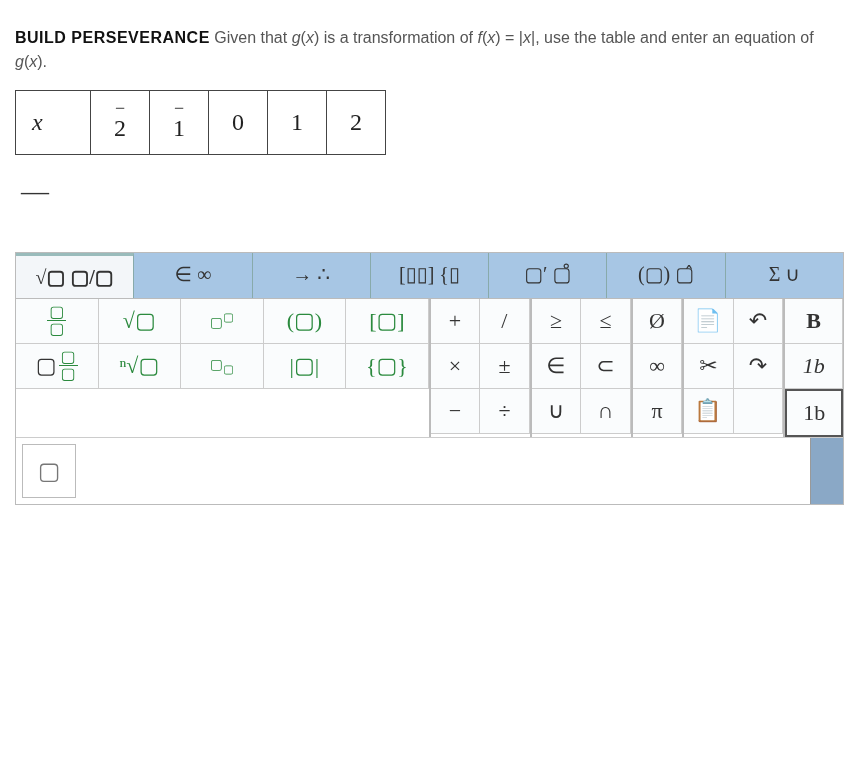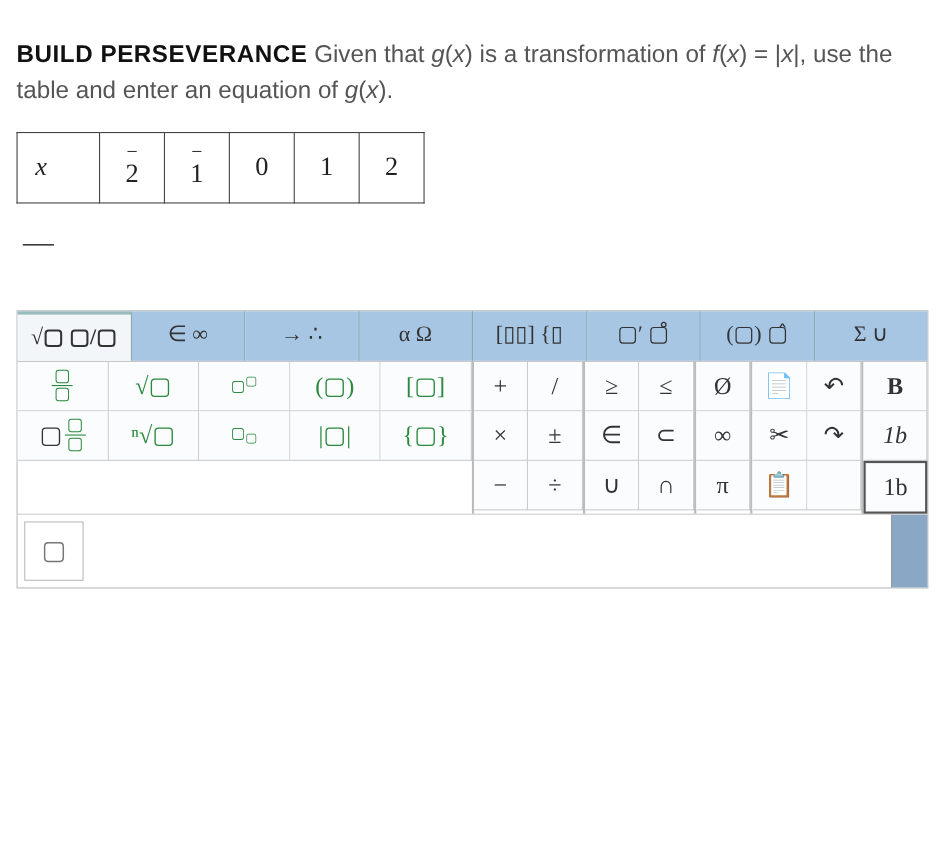--- a/index.html
+++ b/index.html
@@ -7,21 +7,21 @@
   margin: 0;
   padding: 10px 15px;
   color: #222;
   font-size: 22px;
   line-height: 1.5;
   width: 859px;
   box-sizing: border-box;
 }
 .prompt-line {
   font-family: -apple-system, Helvetica, Arial, sans-serif;
-  font-size: 22px;
+  font-size: 16px;
   color: #555;
 }
 .prompt-bold {
   font-weight: 800;
   color: #111;
   letter-spacing: 0.5px;
 }
 .ital { font-style: italic; }
 
 
@@ -130,21 +130,20 @@
 </tbody>
   </table>
 
 <div class="dash">—</div>
 
 <div class="toolbar-wrap">
   <div class="tab-row">
     <div class="tab active"><span>√▢ ▢/▢</span></div>
     <div class="tab"><span>∈ ∞</span></div>
     <div class="tab"><span>→ ∴</span></div>
-    <div class="tab"><span>α Ω</span></div>
     <div class="tab"><span>[▯▯] {▯</span></div>
     <div class="tab"><span>▢′ ▢̊</span></div>
     <div class="tab"><span>(▢) ▢̂</span></div>
     <div class="tab"><span>Σ ∪</span></div>
   </div>
 
   <div class="btn-grid">
     <div class="grid-col">
       <div class="cell green">
           <span class="bfrac">

